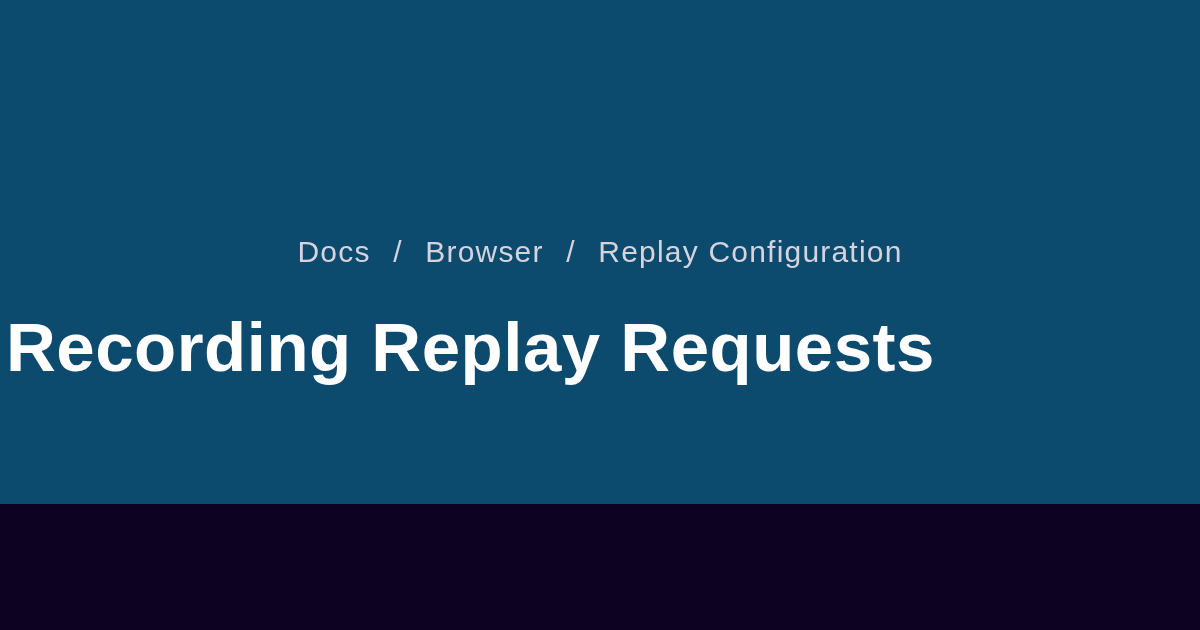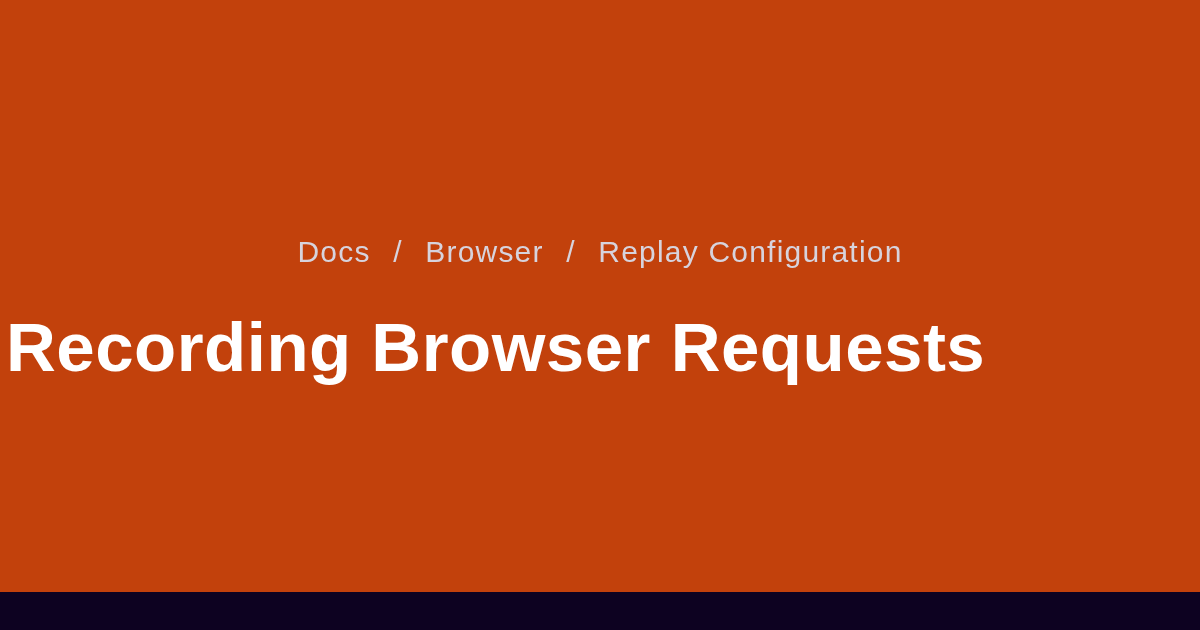--- a/index.html
+++ b/index.html
@@ -9,22 +9,22 @@
   body {
     width: 1200px;
     height: 630px;
     overflow: hidden;
     background: #0d0221;
     font-family: "Liberation Sans", sans-serif;
   }
   .card {
     position: relative;
     width: 1200px;
-    height: 592px;
-    background: #c2410c;
+    height: 504px;
+    background: #0c4a6e;
   }
   .breadcrumb {
     position: absolute;
     top: 232px;
     left: 0;
     width: 1200px;
     text-align: center;
     font-size: 30px;
     font-weight: 400;
     line-height: 40px;
@@ -64,16 +64,16 @@
 
   <nav class="breadcrumb">
     <span class="crumb">Docs</span>
     <span class="sep">/</span>
     <span class="crumb">Browser</span>
     <span class="sep">/</span>
     <span class="crumb">Replay Configuration</span>
   </nav>
 
   <h1 class="title">
-    <span class="line">Recording Browser Requests</span>
+    <span class="line">Recording Replay Requests</span>
   </h1>
 
 </div>
 
 </body></html>

